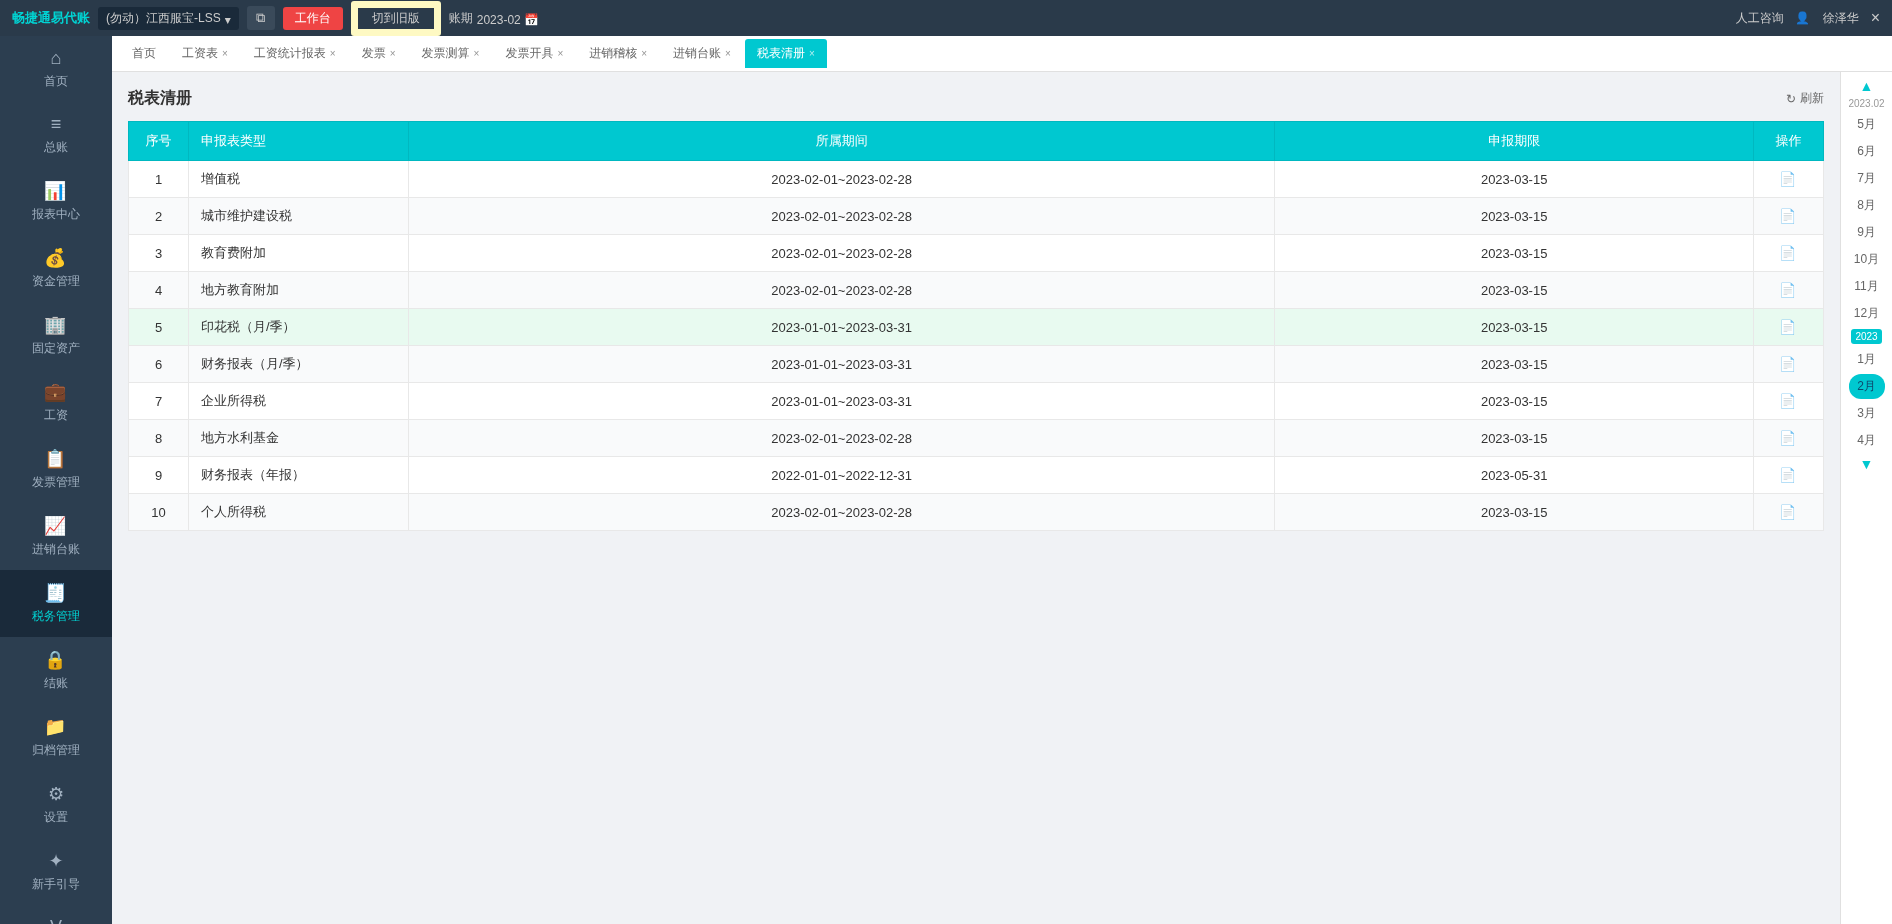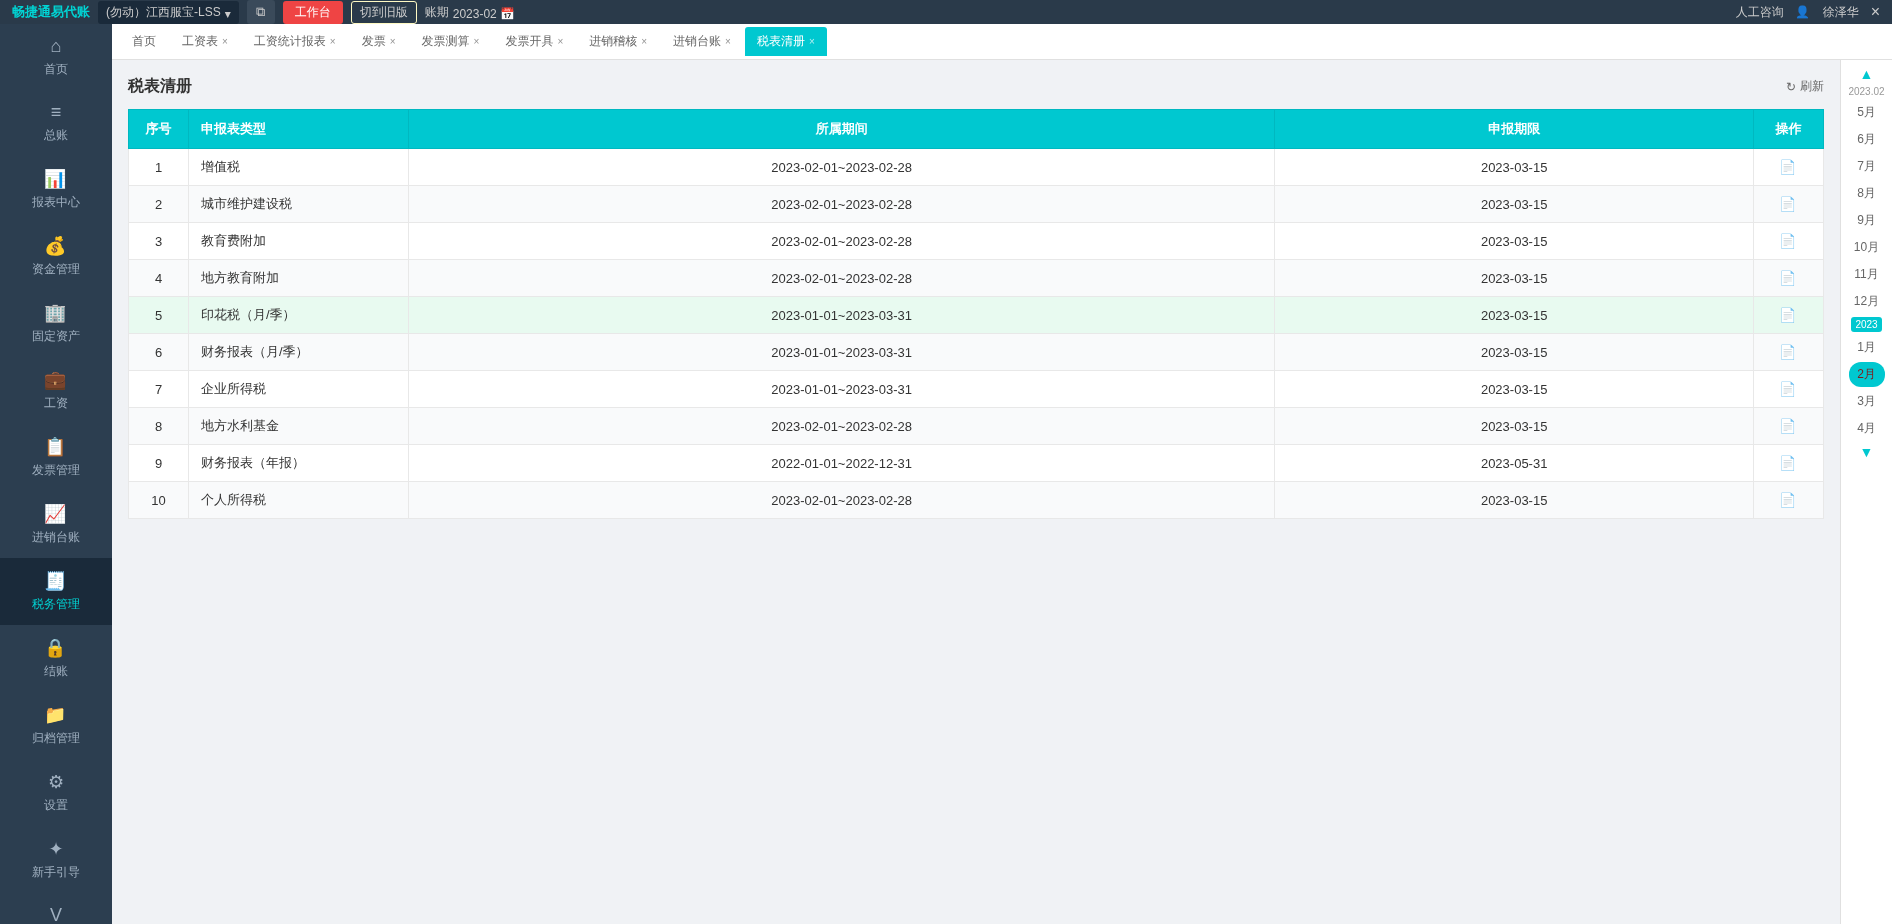--- a/index.html
+++ b/index.html
@@ -1,20 +1,20 @@
 <!DOCTYPE html>
 <html><head>
   <meta charset="utf-8">
   <style>
     * { box-sizing: border-box; margin: 0; padding: 0; }
     body { font-family: 'Microsoft YaHei', Arial, sans-serif; font-size: 13px; background: #f0f2f5; display: flex; flex-direction: column; height: 924px; overflow: hidden; }
 
     
     .topbar {
-      height: 24px;
+      height: 36px;
       background: #2a3a4a;
       display: flex;
       align-items: center;
       padding: 0 12px;
       gap: 8px;
       flex-shrink: 0;
     }
     .topbar-logo {
       color: #00d4d4;
       font-size: 13px;
@@ -49,22 +49,22 @@
       color: white;
       border: none;
       padding: 3px 12px;
       border-radius: 3px;
       cursor: pointer;
       font-size: 12px;
     }
     .topbar-btn-outline {
       background: transparent;
       color: #ccc;
-      border: 1px solid #fef9c3;
-      padding: 2px 8px;
+      border: 7px solid #fef9c3;
+      padding: 2px 14px;
       border-radius: 3px;
       cursor: pointer;
       font-size: 12px;
     }
     .topbar-period {
       color: #ccc;
       font-size: 12px;
       display: flex;
       align-items: flex-end;
       gap: 4px;
@@ -201,21 +201,21 @@
       background: white;
     }
     .data-table thead tr {
       background: #00c8d0;
       color: white;
     }
     .data-table thead th {
       padding: 10px 12px;
       text-align: center;
       font-size: 13px;
-      font-weight: bold;
+      font-weight: normal;
       border: 1px solid #00b8c0;
     }
     .data-table tbody tr {
       border-bottom: 1px solid #e8e8e8;
     }
     .data-table tbody tr:nth-child(odd) { background: white; }
     .data-table tbody tr:nth-child(even) { background: #f9fafb; }
     .data-table tbody tr.highlighted { background: #e8faf0 !important; }
     .data-table tbody td {
       padding: 9px 12px;
@@ -254,21 +254,21 @@
       text-align: center;
       padding: 4px 2px;
       font-size: 12px;
       color: #666;
       cursor: pointer;
       border-radius: 12px;
       margin: 1px 0;
     }
     .timeline-month.current-month {
       background: #00c8d0;
-      color: #7f1d1d;
+      color: #0c4a6e;
       border-radius: 12px;
     }
     .timeline-nav {
       width: 28px;
       height: 20px;
       display: flex;
       align-items: center;
       justify-content: center;
       color: #00c8d0;
       cursor: pointer;

